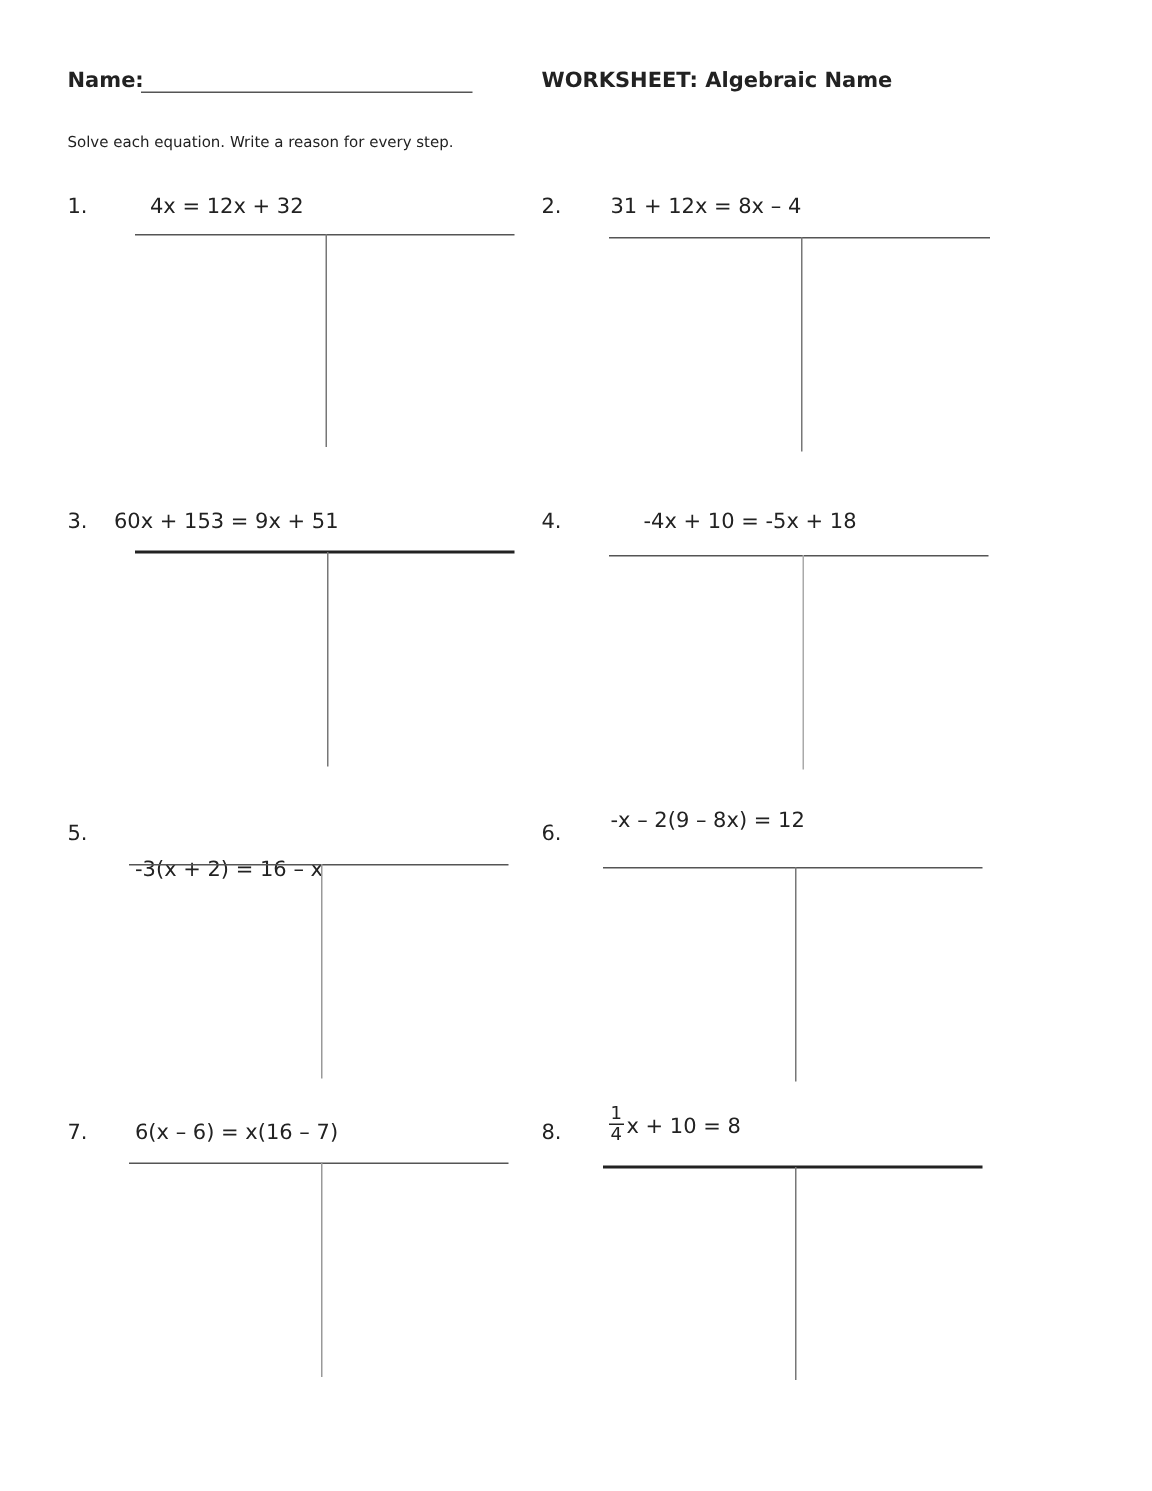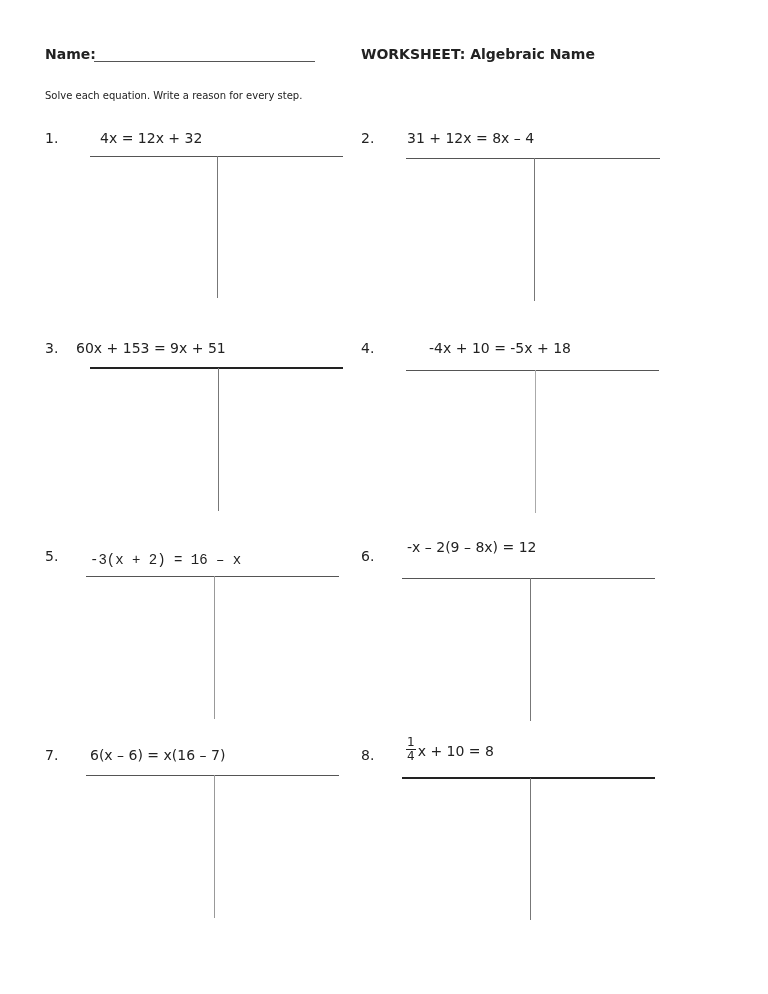--- a/index.html
+++ b/index.html
@@ -119,21 +119,21 @@
   <div class="abs problem-num" style="left:361px; top:340px;">4.</div>
   <div class="abs equation" style="left:407px; top:340px;margin-left:22px;">-4x + 10 = -5x + 18</div>
   <div class="abs hline" style="left:406px; top:370px; width:253px;"></div>
   <div class="abs vline" style="left:535px; top:370px; height:143px; border-left-color:#aaa;"></div>
   <div class="abs" style="left:406px; top:372px; width:128px; height:141px;"></div>
   <div class="abs" style="left:537px; top:372px; width:122px; height:141px;"></div>
 </div>
 
 <div>
   <div class="abs problem-num" style="left:45px; top:548px;">5.</div>
-  <div class="abs equation" style="left:90px; top:552px;font-family:Liberation Mono, monospace;">-3(x + 2) = 16 – x</div>
+  <div class="abs equation" style="left:90px; top:572px;">-3(x + 2) = 16 – x</div>
   <div class="abs hline" style="left:86px; top:576px; width:253px;"></div>
   <div class="abs vline" style="left:214px; top:576px; height:143px; border-left-color:#999;"></div>
   <div class="abs" style="left:86px; top:578px; width:127px; height:141px;"></div>
   <div class="abs" style="left:216px; top:578px; width:123px; height:141px;"></div>
 </div>
 
 <div>
   <div class="abs problem-num" style="left:361px; top:548px;">6.</div>
   <div class="abs equation" style="left:407px; top:539px;">-x – 2(9 – 8x) = 12</div>
   <div class="abs hline" style="left:402px; top:578px; width:253px;"></div>

